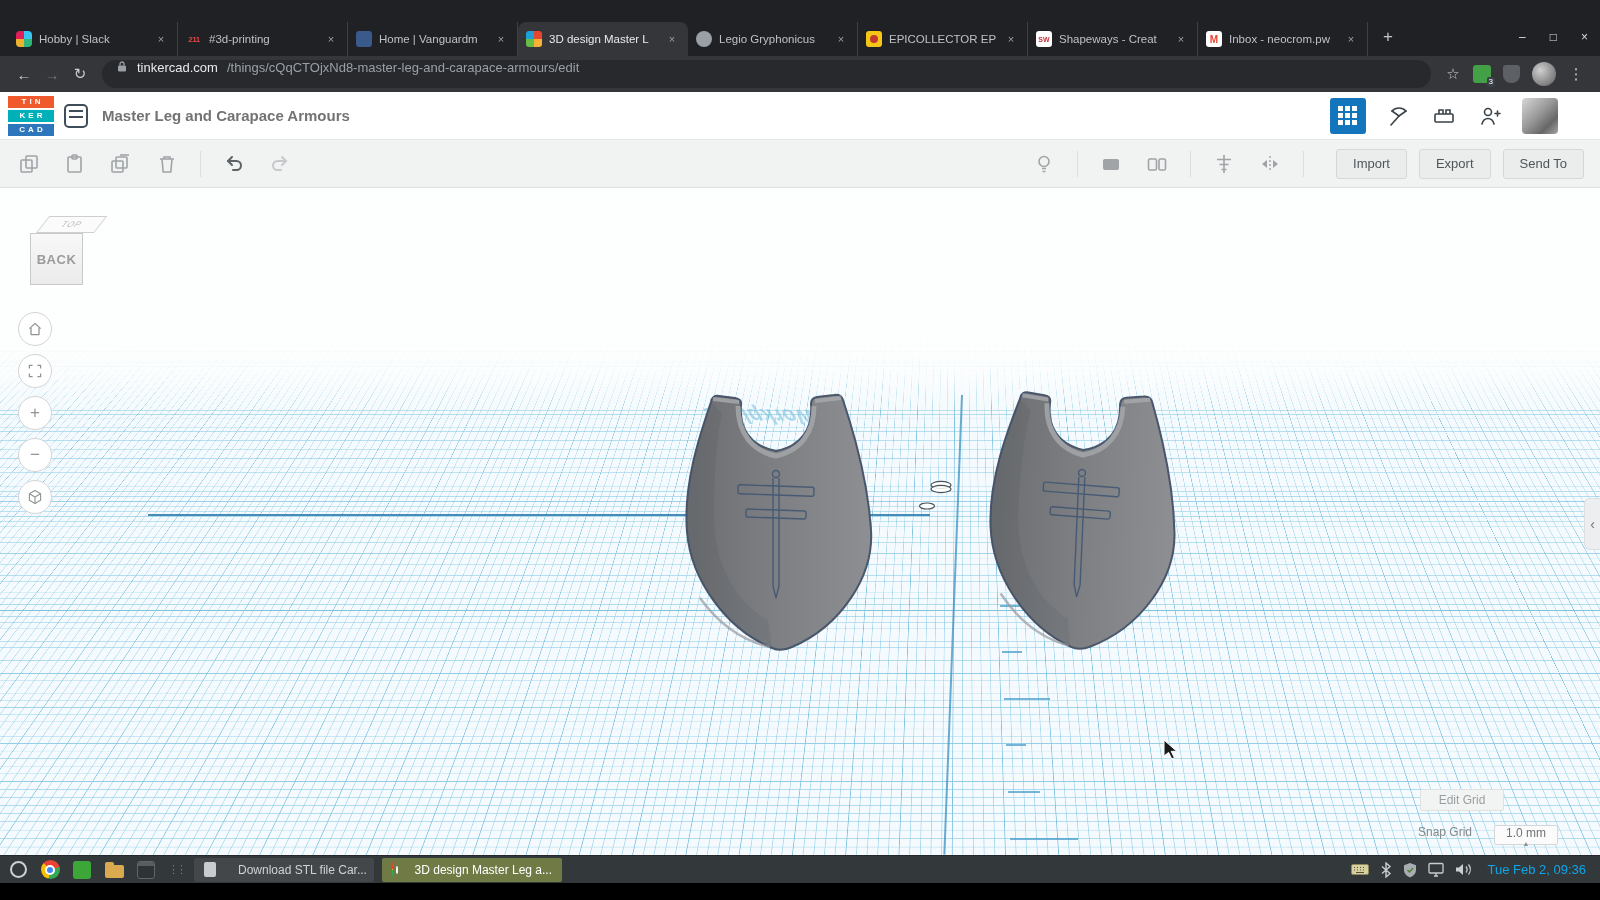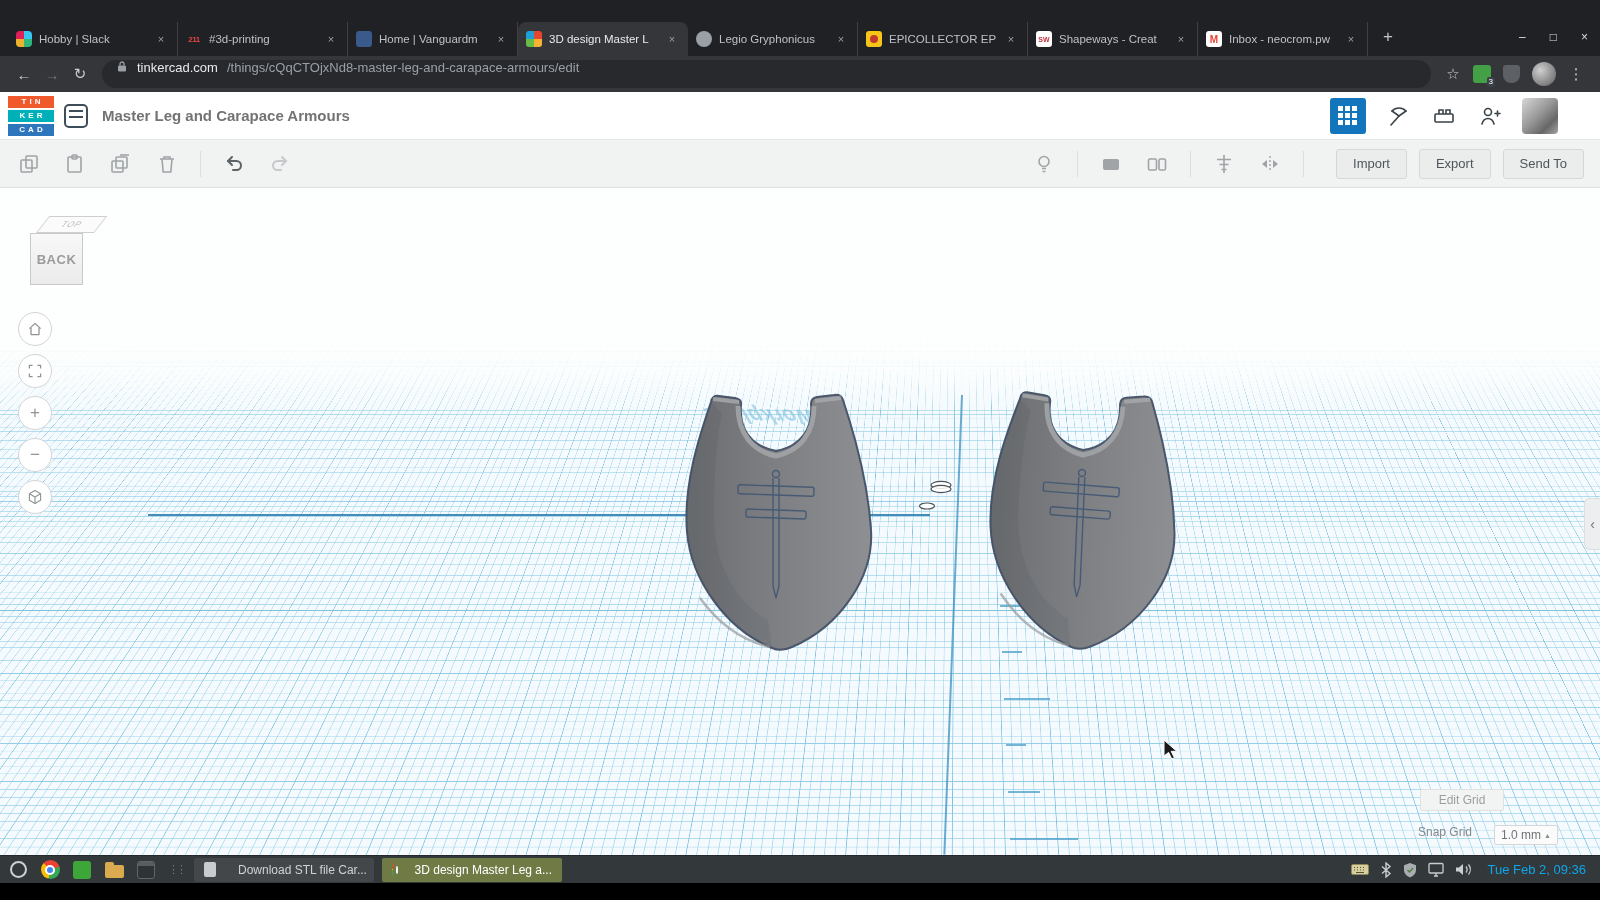--- a/index.html
+++ b/index.html
@@ -78,21 +78,21 @@
   .t5{left:1008px;top:603px;width:32px;} .t6{left:1010px;top:650px;width:68px;}
   .workplane-label { position:absolute; left:705px; top:216px; z-index:3; transform:rotate(181deg) skewX(32deg); color:rgba(120,190,220,0.55); font-size:21px; font-weight:bold; letter-spacing:0.5px; }
   .shields { position:absolute; left:0; top:0; z-index:4; }
   .viewcube { position:absolute; left:28px; top:26px; width:70px; height:74px; z-index:6; }
   .vc-top { position:absolute; left:8px; top:2px; width:58px; height:17px; background:#fbfbfb; border:1px solid #cfcfcf; transform:skewX(-38deg); transform-origin:bottom left; color:#b5b5b5; font-size:8px; display:flex; align-items:center; justify-content:center; letter-spacing:1px; }
   .vc-front { position:absolute; left:2px; top:19px; width:53px; height:52px; background:linear-gradient(#f8f8f8,#ebebeb); border:1px solid #c9c9c9; color:#9b9b9b; font-weight:bold; font-size:13px; display:flex; align-items:center; justify-content:center; letter-spacing:0.5px; }
   .navcol { position:absolute; left:18px; top:124px; display:flex; flex-direction:column; gap:8px; z-index:6; }
   .circle-btn { width:34px; height:34px; border-radius:50%; background:#fff; border:1px solid #d2d4d5; color:#8f9496; display:flex; align-items:center; justify-content:center; font-size:17px; }
   .edit-grid { position:absolute; left:1420px; top:601px; width:84px; height:22px; background:#f2f3f3; border:1px solid #e0e1e1; border-radius:2px; color:#9aa0a2; font-size:12px; display:flex; align-items:center; justify-content:center; z-index:6; }
   .snap { position:absolute; left:1418px; top:637px; display:flex; align-items:flex-start; gap:22px; font-size:12px; color:#85898c; z-index:6; }
-  .snap-select { width:64px; height:20px; background:#fbfbfb; border:1px solid #d5d6d7; border-radius:2px; display:flex; align-items:center; justify-content:space-between; padding:0 6px; color:#6e7477; }
+  .snap-select { width:64px; height:20px; background:#fbfbfb; border:1px solid #d5d6d7; border-radius:2px; display:flex; align-items:center; justify-content:space-between; padding:0 6px; color:#6e7477;flex-direction:column; }
   .snap-arrow { font-size:7px; color:#8a8e91; }
   .collapse-tab { position:absolute; right:0; top:310px; width:16px; height:52px; background:#eceeef; border:1px solid #dcdee0; border-right:none; border-radius:6px 0 0 6px; display:flex; align-items:center; justify-content:center; color:#707579; font-size:14px; z-index:6; }
   .cursor { position:absolute; left:1163px; top:551px; z-index:10; }
 
   
   .taskbar { position:absolute; top:855px; left:0; width:1600px; height:28px; background:#33383b; border-top:1px solid #26292b; display:flex; align-items:center; padding:0 6px; gap:8px; font-size:12px; }
   .tb-app { width:24px; height:24px; display:flex; align-items:center; justify-content:center; flex:none; }
   .ring-ic { width:17px; height:17px; border:2.5px solid #cdd1d4; border-radius:50%; }
   .chrome-ball { width:19px; height:19px; border-radius:50%; background:conic-gradient(from -45deg,#ea4335 0 33%,#34a853 33% 66%,#fbbc05 66% 100%); position:relative; }
   .chrome-ball::after { content:""; position:absolute; inset:4.5px; border-radius:50%; background:#4285f4; border:2px solid #fff; }

